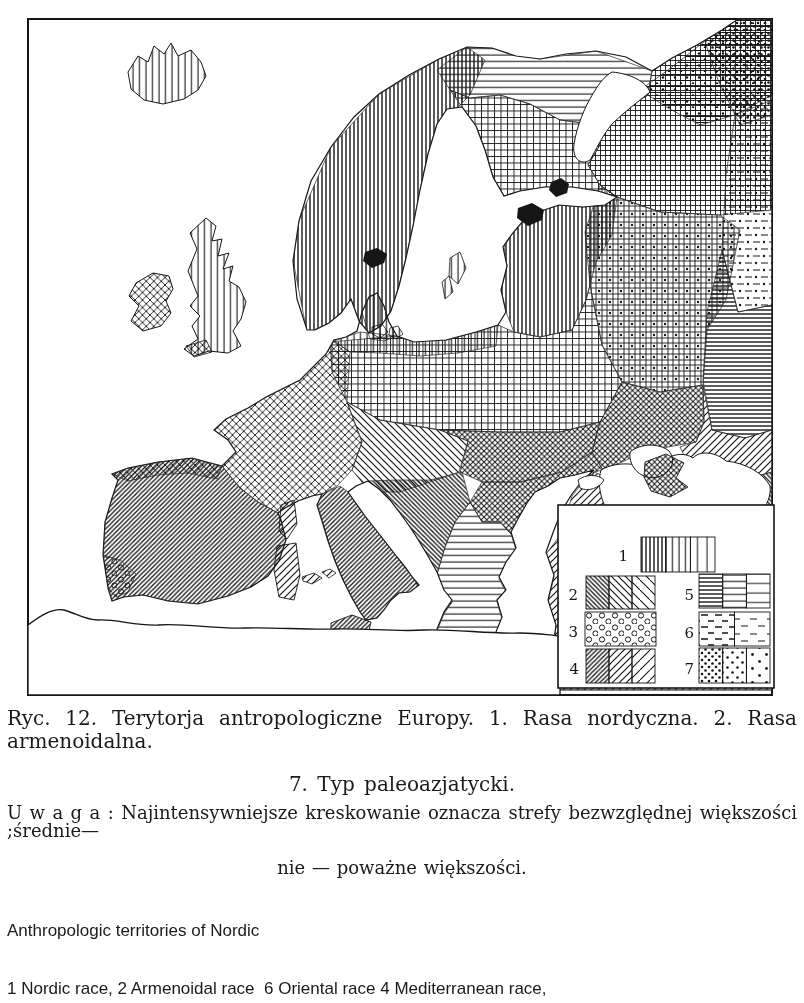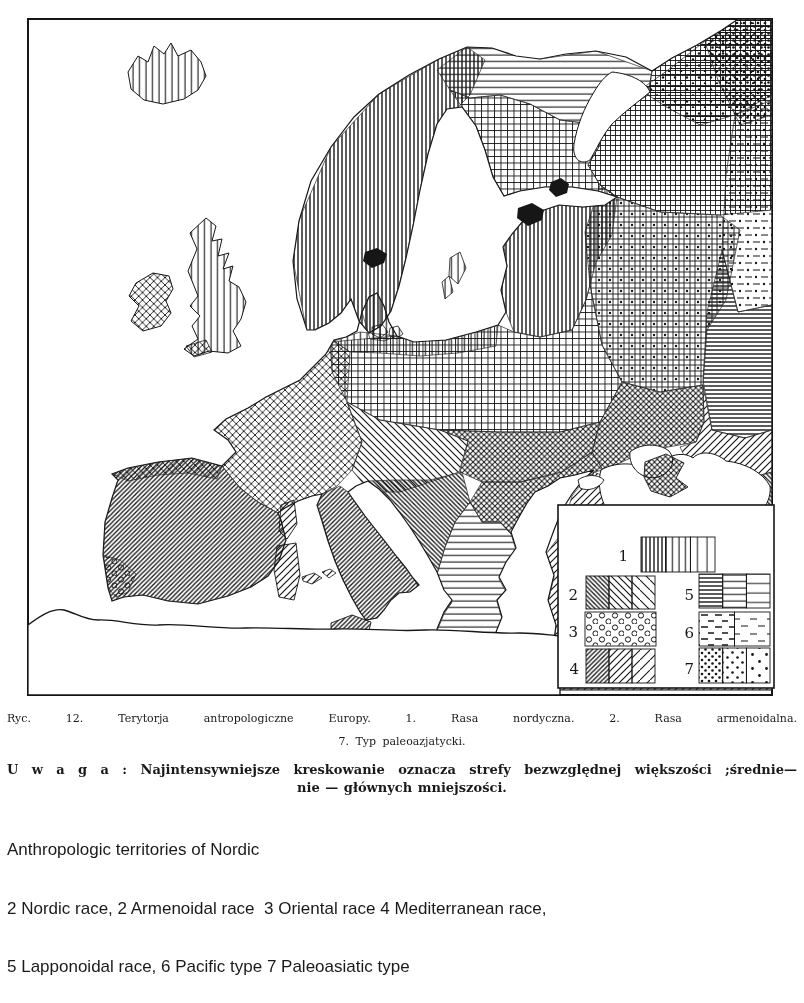--- a/index.html
+++ b/index.html
@@ -1,23 +1,23 @@
 <!DOCTYPE html>
 <html><head>
 <meta charset="utf-8">
 <style>
   html,body{margin:0;padding:0;background:#fff;}
   .page{position:relative;width:804px;height:1003px;background:#fff;color:#1a1a1a;overflow:hidden;}
   .map-wrap{position:relative;width:804px;height:700px;}
   .map-wrap svg{display:block;}
   .texts{padding:0 7px;}
-  .caption{font-family:"DejaVu Serif", serif;font-size:11px;line-height:23px;word-spacing:3px;margin-top:7px;}
+  .caption{font-family:"DejaVu Serif", serif;font-size:20px;line-height:23px;word-spacing:3px;margin-top:7px;}
   .jline{text-align:justify;text-align-last:justify;}
-  .cline{text-align:center;text-align-last:center;}
-  .uwaga{font-family:"DejaVu Serif", serif;font-size:13px;line-height:17.5px;margin-top:8px;word-spacing:1px;font-weight:bold;}
+  .cline{text-align:center;text-align-last:center;margin-top:20px;}
+  .uwaga{font-family:"DejaVu Serif", serif;font-size:18px;line-height:17.5px;margin-top:8px;word-spacing:1px;}
   .eng{font-family:"Liberation Sans", sans-serif;font-size:17px;line-height:19.5px;margin-top:5px;white-space:pre-wrap;}
   .legend-num{font-family:"DejaVu Serif", serif;font-size:15px;fill:#161616;}
 </style>
 </head>
 <body>
 
 <div class="page">
   <div class="map-wrap">
   <svg width="804" height="700" viewBox="0 0 804 700">
     <defs>
@@ -232,22 +232,22 @@
   </svg>
   </div>
 
   <div class="texts">
     <div class="caption">
       <div class="jline">Ryc. 12. Terytorja antropologiczne Europy. 1. Rasa nordyczna. 2. Rasa armenoidalna.</div>
       <div class="cline">7. Typ paleoazjatycki.</div>
     </div>
     <div class="uwaga">
       <div class="jline">U w a g a : Najintensywniejsze kreskowanie oznacza strefy bezwzględnej większości ;średnie—</div>
-      <div class="cline">nie — głównych mniejszości.</div>
+      <div class="cline">nie — poważne większości.</div>
     </div>
     <div class="eng">
       <div>Anthropologic territories of Nordic</div>
-      <div>2 Nordic race, 2 Armenoidal race  3 Oriental race 4 Mediterranean race,</div>
+      <div>1 Nordic race, 2 Armenoidal race  6 Oriental race 4 Mediterranean race,</div>
       <div>5 Lapponoidal race, 6 Pacific type 7 Paleoasiatic type</div>
     </div>
 
   </div>
 </div>
 
 </body></html>

